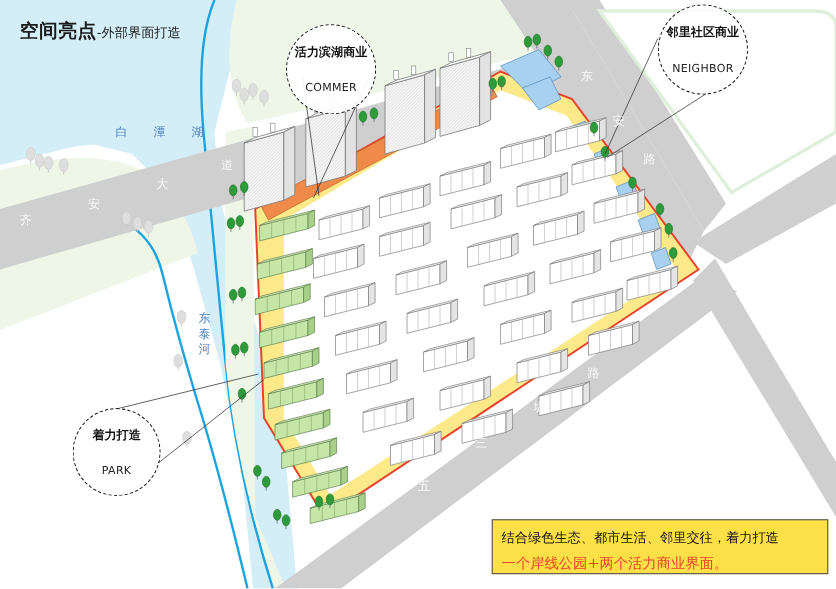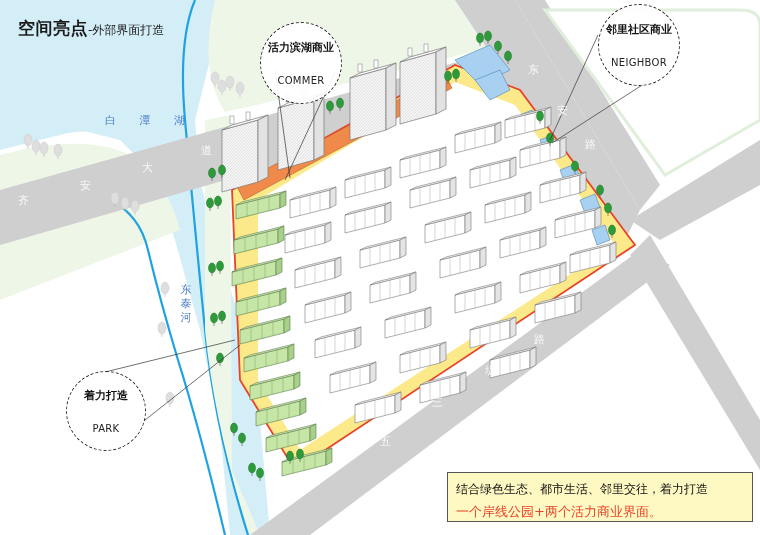--- a/index.html
+++ b/index.html
@@ -7,21 +7,21 @@
   #map { position:absolute; left:0; top:0; width:760px; height:535px; }
   .title { position:absolute; left:18px; top:17px; white-space:nowrap; color:#1a1a1a; }
   .title .main { font-size:17px; font-weight:bold; letter-spacing:0.5px;text-align:center; }
   .title .sub { font-size:12px; }
   .callout { position:absolute; border:1.5px dashed #222; border-radius:50%; background:rgba(255,255,255,0.92); display:flex; flex-direction:column; align-items:center; justify-content:center; }
   .callout .cn { font-size:11px; font-weight:bold; color:#111; white-space:nowrap; }
   .callout .en { font-size:10px; color:#222; margin-top:20px; letter-spacing:0.3px; }
   .label { position:absolute; font-size:11px; color:#4a7fc4; letter-spacing:16px; white-space:nowrap; }
   .vlabel { position:absolute; font-size:11px; color:#4a7fc4; width:12px; line-height:14px; text-align:center; }
   .road-label { position:absolute; font-size:11px; color:#fafafa; white-space:nowrap; }
-  .summary { position:absolute; left:447px; top:472px; width:306px; height:50px; border:1px solid #555; background:#fef9c3; padding:0 8px; box-sizing:border-box; }
+  .summary { position:absolute; left:447px; top:472px; width:306px; height:50px; border:1px solid #555; background:#fde047; padding:0 8px; box-sizing:border-box; }
   .summary .l1 { font-size:12px; color:#111; margin-top:8px; white-space:nowrap; }
   .summary .l2 { font-size:13px; font-weight:normal; color:#e8432a; margin-top:5px; white-space:nowrap; }
 </style>
 </head>
 <body>
 
 <svg id="map" viewBox="0 0 760 535" xmlns="http://www.w3.org/2000/svg">
   <defs>
     <pattern id="bldgPat" width="3" height="3" patternUnits="userSpaceOnUse">
       <rect width="3" height="3" fill="#f4f4f4"></rect>

